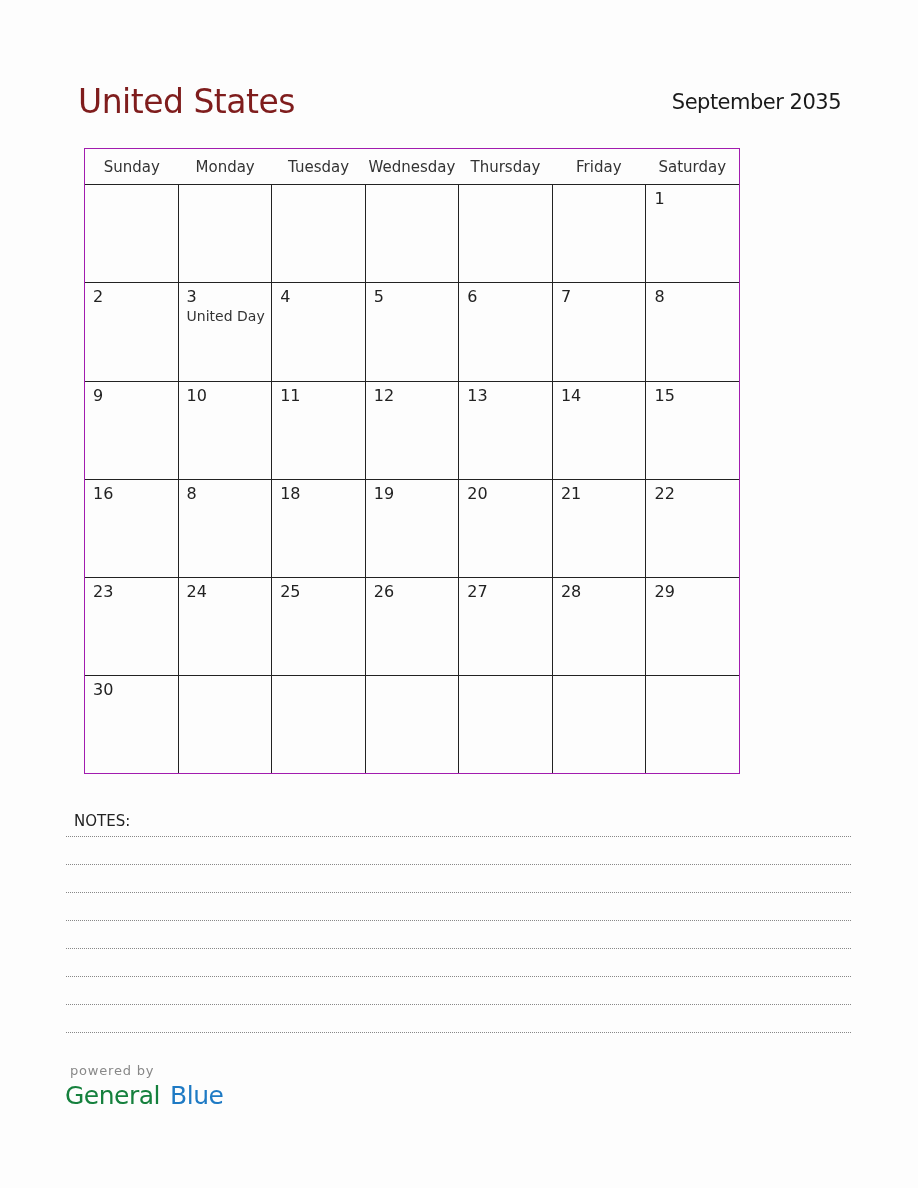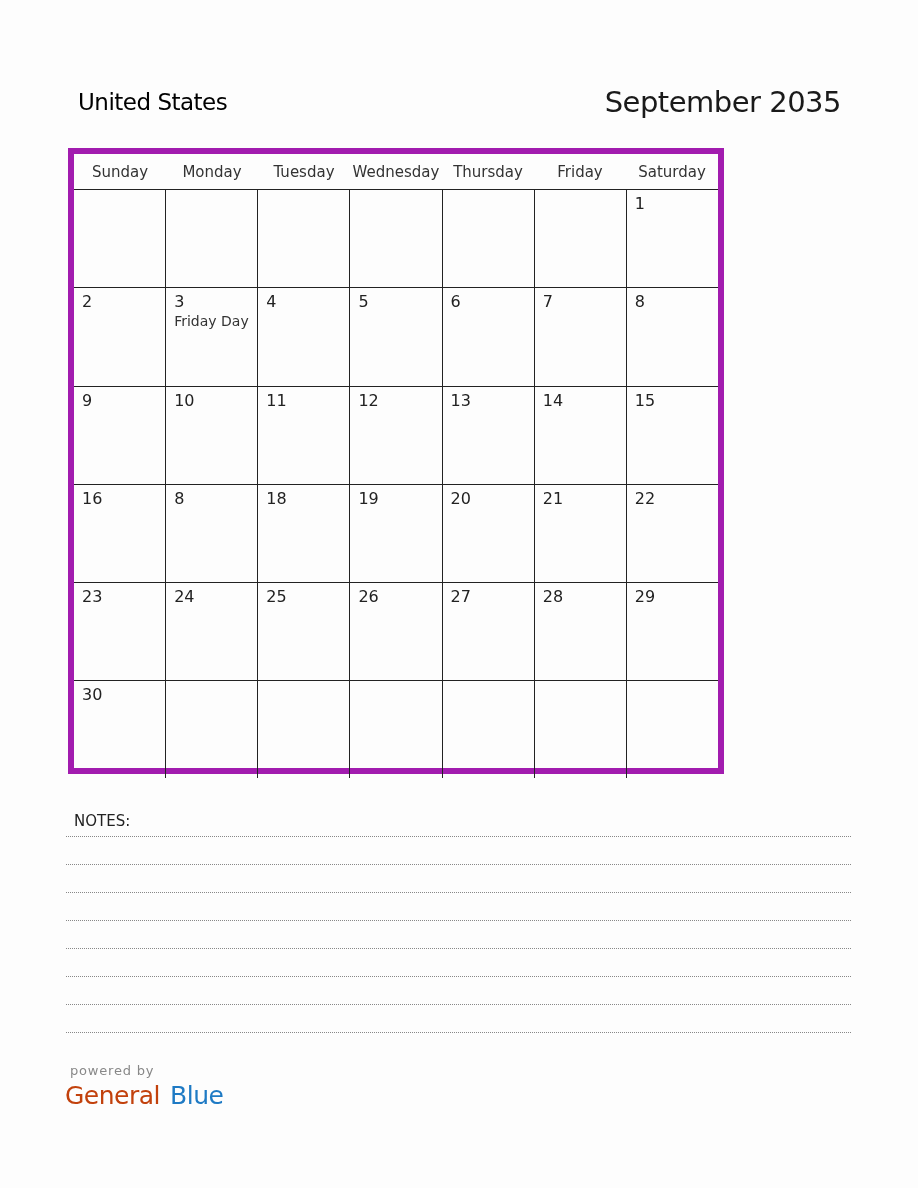--- a/index.html
+++ b/index.html
@@ -1,30 +1,30 @@
 <!DOCTYPE html>
 <html><head>
 <meta charset="utf-8">
 <style>
   html, body { margin: 0; padding: 0; }
   body {
     width: 918px; height: 1188px; background: #fdfdfd; position: relative;
     font-family: "DejaVu Sans", sans-serif; color: #222; overflow: hidden;
   }
   .title-left {
-    position: absolute; left: 78px; top: 82px; font-size: 23px; font-weight: normal;
-    letter-spacing: -0.5px; color: #000000; line-height: 40px;
+    position: absolute; left: 78px; top: 82px; font-size: 33px; font-weight: normal;
+    letter-spacing: -0.5px; color: #7f1d1d; line-height: 40px;
   }
   .title-right {
-    position: absolute; right: 77px; top: 84px; font-size: 29px; font-weight: normal;
+    position: absolute; right: 77px; top: 84px; font-size: 21px; font-weight: normal;
     letter-spacing: -0.5px; color: #1a1a1a; line-height: 36px; text-align: right;
   }
   .cal {
-    position: absolute; left: 68px; top: 148px; width: 656px; height: 626px;
-    border: 6px solid #a21caf; box-sizing: border-box;
+    position: absolute; left: 84px; top: 148px; width: 656px; height: 626px;
+    border: 1px solid #a21caf; box-sizing: border-box;
   }
   .hdr-row {
     position: absolute; left: 0; top: 0; width: 100%; height: 36px;
     border-bottom: 1px solid #222; box-sizing: border-box; display: flex;
   }
   .hdr-cell {
     flex: 1; text-align: center; font-size: 15px; line-height: 36px; color: #333;
   }
   .week {
     position: absolute; left: 0; width: 100%; display: flex; box-sizing: border-box;
@@ -48,21 +48,21 @@
     border-top: 1px dotted #888;
   }
   .powered {
     position: absolute; left: 70px; top: 1063px; font-size: 13px; color: #888;
     letter-spacing: 0.8px;
   }
   .brand {
     position: absolute; left: 65px; top: 1080px; font-size: 25px; letter-spacing: -0.5px;
     line-height: 32px;
   }
-  .brand .general { color: #c2410c; }
+  .brand .general { color: #15803d; }
   .brand .blue { color: #1e7ac4; margin-left: 10px; }
 </style>
 </head>
 <body>
 
 <div>
   <div class="title-left">United States</div>
   <div class="title-right">September 2035</div>
 
   <div class="cal">
@@ -86,21 +86,21 @@
           <div class="day">
             <div class="day-num">1</div>
           </div>
         </div>
         <div class="week bordered" style="top: 134px; height: 99px;">
           <div class="day">
             <div class="day-num">2</div>
           </div>
           <div class="day">
             <div class="day-num">3</div>
-            <div class="holiday">Friday Day</div>
+            <div class="holiday">United Day</div>
           </div>
           <div class="day">
             <div class="day-num">4</div>
           </div>
           <div class="day">
             <div class="day-num">5</div>
           </div>
           <div class="day">
             <div class="day-num">6</div>
           </div>

